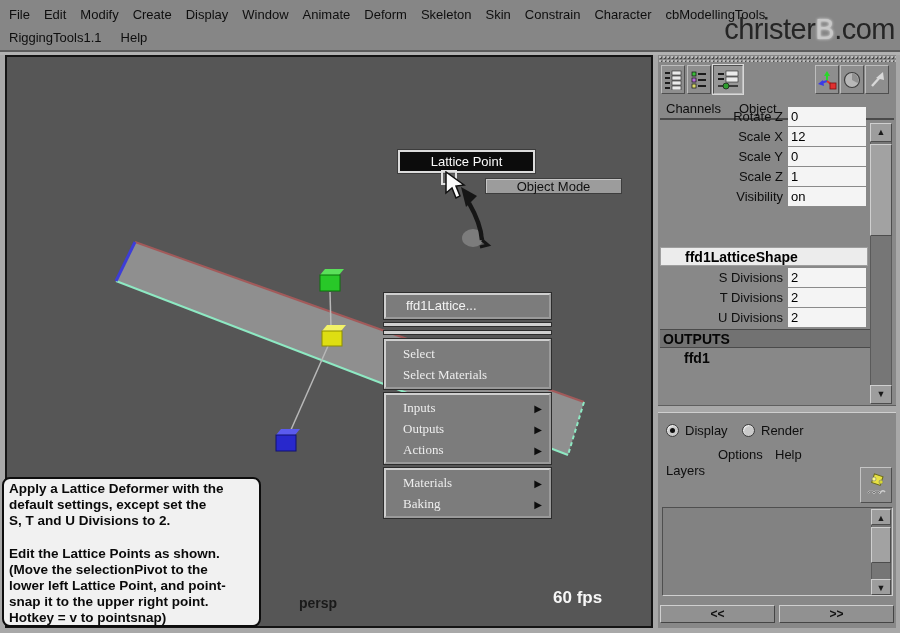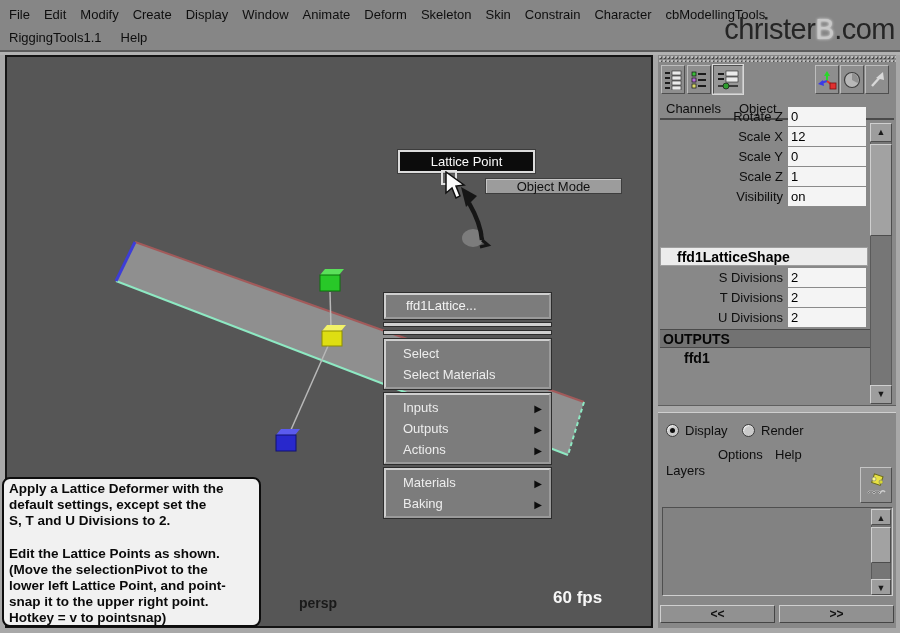--- a/index.html
+++ b/index.html
@@ -38,21 +38,21 @@
   .mm-object   { left:478px; top:121px; width:137px; height:16px;
                  background:#9c9c9c; border:1px solid #3d3d3d; box-shadow:inset 1px 1px 0 #c6c6c6;
                  color:#101010; font-size:13px; display:flex; align-items:center; justify-content:center; }
 
   
   .cmenu { left:377px; top:236px; width:167px; }
   .cm-block { background:#7c7c7c; border:2px solid #cfcfcf; border-right-color:#9a9a9a;
               border-bottom-color:#9a9a9a; box-shadow:0 0 0 1px #2d2d2d; margin-bottom:4px; }
   .cm-title { height:22px; line-height:22px; padding-left:20px; color:#f2f2f2; font-size:13px; }
   .cm-sep { height:3px; background:#cfcfcf; box-shadow:0 0 0 1px #2d2d2d; margin:0 0 5px 0; }
-  .cm-item { height:21px; line-height:21px; padding-left:17px; color:#ededed; font-size:13px; position:relative; }
+  .cm-item { height:21px; line-height:21px; padding-left:17px; color:#ededed; font-size:13px; position:relative;font-family:Liberation Serif, serif; }
   .cm-pad { padding:2px 0; }
   .cm-arrow { position:absolute; right:7px; top:1px; color:#0d0d0d; font-size:10px; }
 
   
   .tutorial { left:2px; top:477px; width:259px; height:150px; background:#f1f1f1;
               border:2px solid #0d0d0d; border-radius:8px; padding:2px 3px 0 5px;
               font-size:13.5px; font-weight:bold; color:#0a0a0a; line-height:16.2px; }
   .tutorial .para { white-space:pre-line; }
   .tutorial .para + .para { margin-top:16px; }
 
@@ -76,21 +76,21 @@
               font-family:"Liberation Sans",sans-serif; font-size:13px; padding:0 0 0 3px; color:#000; }
   .sb-track { position:absolute; background:#767676; border:1px solid #5a5a5a; }
   .sb-btn { position:absolute; background:#9d9d9d; border:1px solid #4d4d4d; border-top-color:#cfcfcf; border-left-color:#cfcfcf;
             color:#1a1a1a; font-size:9px; line-height:16px; text-align:center; }
   .sb-thumb { position:absolute; background:#a2a2a2; border:1px solid #4d4d4d; border-top-color:#cfcfcf; border-left-color:#cfcfcf; }
 
   .sec-header { position:absolute; left:2px; width:210px; height:19px; background:#727272;
                 border-top:1px solid #4a4a4a; border-bottom:1px solid #4a4a4a;
                 font-weight:bold; font-size:14px; line-height:18px; padding-left:3px; color:#060606; }
   .sel-row { position:absolute; left:2px; width:208px; height:19px; background:#ececec;
-             font-weight:bold; font-size:14px; line-height:19px; padding-left:16px; color:#000;
+             font-weight:bold; font-size:14px; line-height:19px; padding-left:24px; color:#000;
              border:1px solid #9e9e9e; }
   .out-item { position:absolute; left:2px; width:208px; height:18px;
               font-weight:bold; font-size:14px; line-height:18px; padding-left:24px; color:#060606; }
 
   .splitter { position:absolute; left:0; top:350px; width:238px; height:8px; background:#a8a8a8;
               border-top:1px solid #5f5f5f; border-bottom:1px solid #cfcfcf; }
 
   
   .radio { position:absolute; width:13px; height:13px; border-radius:50%; background:#cacaca;
            border:1px solid #3a3a3a; box-shadow:inset 1px 1px 1px #f0f0f0; }

